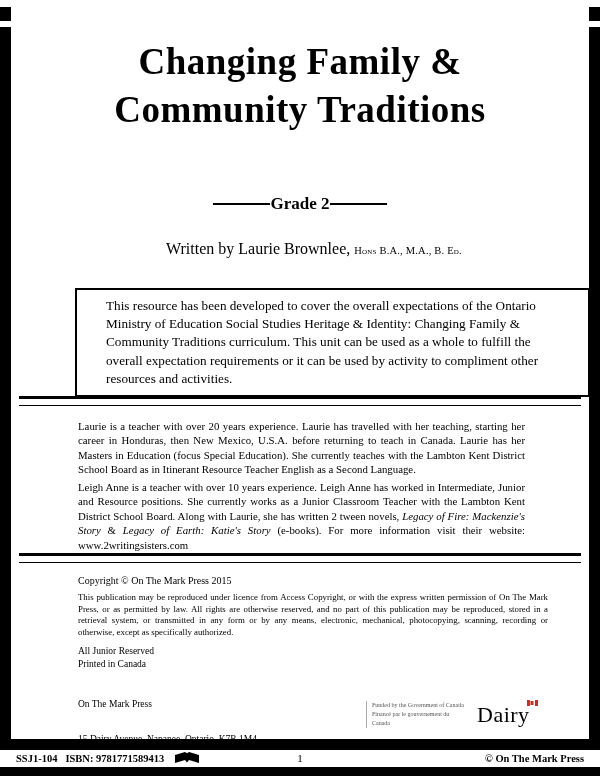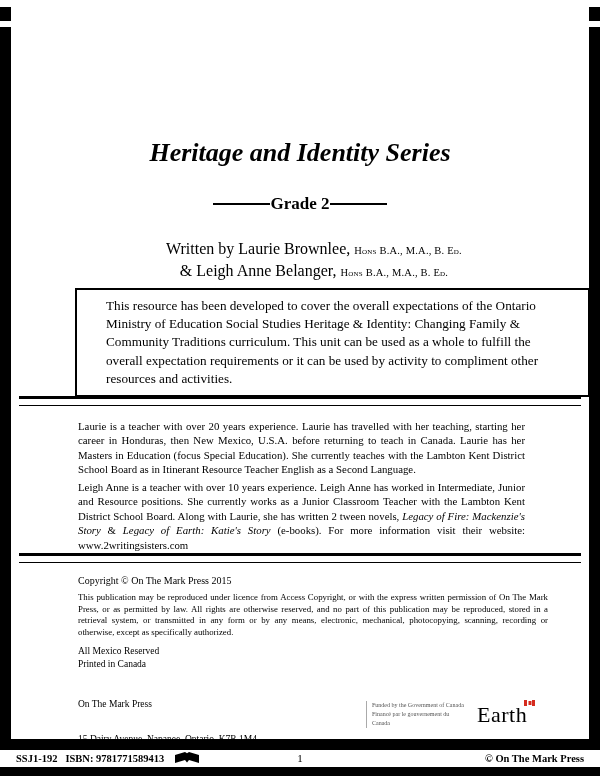--- a/index.html
+++ b/index.html
@@ -79,73 +79,71 @@
 </head>
 <body>
 
 <div class="page">
 
   <div class="mark corner-tl"></div>
   <div class="mark corner-tr"></div>
   <div class="mark edge-left"></div>
   <div class="mark edge-right"></div>
 
-  <h1 class="title"><br></h1>
+  <h1 class="title"><span>Changing Family &amp;</span><br><span>Community Traditions</span></h1>
 
-  <div class="series">Heritage and Identity Series</div>
 
   <div class="grade-row">
     <span class="grade-line"></span>
     <span class="grade-text">Grade 2</span>
     <span class="grade-line"></span>
   </div>
 
   <div class="byline">
     <div><span>Written by Laurie Brownlee,</span> <span class="creds">Hons B.A., M.A., B. Ed.</span></div>
-    <div><span>&amp; Leigh Anne Belanger,</span> <span class="creds">Hons B.A., M.A., B. Ed.</span></div>
   </div>
 
   <div class="desc-box"><span>This resource has been developed to cover the overall expectations of the Ontario Ministry of Education Social Studies Heritage &amp; Identity: Changing Family &amp; Community Traditions curriculum. This unit can be used as a whole to fulfill the overall expectation requirements or it can be used by activity to compliment other resources and activities.</span></div>
 
   <div class="rule rule-1"></div>
 
   <p class="bio bio-1"><span class="bio-name">Laurie</span><span> is a teacher with over 20 years experience. Laurie has travelled with her teaching, starting her career in Honduras, then New Mexico, U.S.A. before returning to teach in Canada. Laurie has her Masters in Education (focus Special Education). She currently teaches with the Lambton Kent District School Board as in Itinerant Resource Teacher English as a Second Language.</span></p>
 
   <p class="bio bio-2"><span class="bio-name">Leigh Anne</span><span> is a teacher with over 10 years experience. Leigh Anne has worked in Intermediate, Junior and Resource positions. She currently works as a Junior Classroom Teacher with the Lambton Kent District School Board. Along with Laurie, she has written 2 tween novels, </span><span class="novel">Legacy of Fire: Mackenzie's Story</span><span> &amp; </span><span class="novel">Legacy of Earth: Katie's Story</span><span> (e-books). For more information visit their website: www.2writingsisters.com</span></p>
 
   <div class="rule rule-2"></div>
 
   <div class="copyright-line">Copyright © On The Mark Press 2015</div>
 
   <div class="notice">This publication may be reproduced under licence from Access Copyright, or with the express written permission of On The Mark Press, or as permitted by law. All rights are otherwise reserved, and no part of this publication may be reproduced, stored in a retrieval system, or transmitted in any form or by any means, electronic, mechanical, photocopying, scanning, recording or otherwise, except as specifically authorized.</div>
 
   <div class="rights">
-    <div>All Mexico Reserved</div>
+    <div>All Junior Reserved</div>
     <div>Printed in Canada</div>
   </div>
 
   <div class="published">
     <div>On The Mark Press</div>
     <div>15 Dairy Avenue, Napanee, Ontario  K7R 1M4</div>
     
   </div>
 
   <div class="funding">
     <div class="funding-text">
       <div>Funded by the Government of Canada</div>
       <div>Financé par le gouvernement du Canada</div>
     </div>
-    <div class="canada"><span>Earth</span><span class="flag"></span></div>
+    <div class="canada"><span>Dairy</span><span class="flag"></span></div>
   </div>
 
   <div class="mark footer-bar"></div>
 
   <div class="footer-row">
     <span class="footer-page">1</span>
-    <span><span>SSJ1-192</span><span class="isbn">ISBN: 9781771589413</span></span>
+    <span><span>SSJ1-104</span><span class="isbn">ISBN: 9781771589413</span></span>
     <span class="footer-logo">
       <svg width="26" height="14" viewBox="0 0 26 14" aria-hidden="true">
         <path d="M1 12 L11 9 L11 1 L1 4 Z" fill="#000"></path>
         <path d="M25 12 L15 9 L15 1 L25 4 Z" fill="#000"></path>
         <path d="M11 9 L13 11.5 L15 9 L15 1 L13 2.2 L11 1 Z" fill="#000"></path>
       </svg>
     </span>
     <span class="footer-right">© On The Mark Press</span>
   </div>
 

